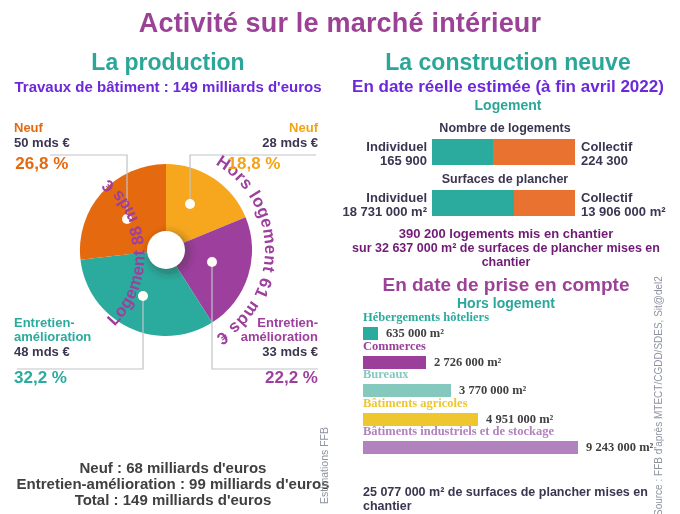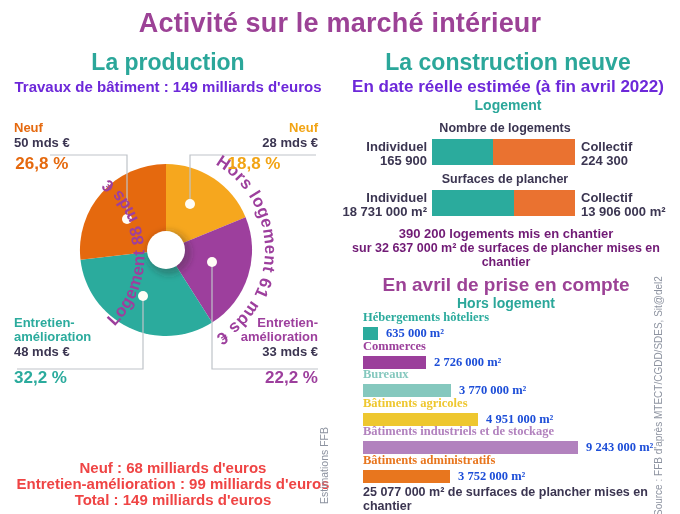--- a/index.html
+++ b/index.html
@@ -26,21 +26,21 @@
   .co-bot .c-pct{margin-top:12px;}
   .co-o .c-name,.co-o .c-pct{color:#e5690e;}
   .co-a .c-name,.co-a .c-pct{color:#f2a414;}
   .co-t .c-name,.co-t .c-pct{color:#2bab9d;}
   .co-p .c-name,.co-p .c-pct{color:#9d3f9d;}
   .co-tl{left:14px;top:121px;}
   .co-tr{left:190px;top:121px;width:128px;text-align:right;}
   .co-bl{left:14px;top:316px;}
   .co-br{left:190px;top:316px;width:128px;text-align:right;}
 
-  .summary{left:5px;top:460px;width:336px;font-size:15px;line-height:16px;font-weight:700;color:#ef4444;}
+  .summary{left:5px;top:460px;width:336px;font-size:15px;line-height:16px;font-weight:700;color:#404040;}
 
   .vtext{writing-mode:vertical-rl;transform:rotate(180deg);color:#8d93a0;}
   .est-ffb{left:318px;top:424px;height:80px;width:14px;font-size:10.5px;}
   .src-right{left:653px;top:270px;height:246px;width:15px;font-size:10px;}
 
   
   .sbar-title{left:340px;width:330px;font-size:12.5px;font-weight:700;color:#3b3551;}
   .sbar{left:432px;width:143px;height:26px;display:flex;}
   .seg{height:100%;}
   .sbar-lab{font-size:13px;line-height:14px;font-weight:600;color:#3b3551;}
@@ -49,21 +49,21 @@
   .log-totals{left:340px;width:332px;font-weight:700;color:#701a75;}
 
   .prise-head{left:340px;top:274px;width:332px;font-size:19px;font-weight:700;color:#9c4296;}
   .prise-sub{left:340px;top:295px;width:332px;font-size:14px;font-weight:700;color:#2ba79a;}
 
   
   .hrow{position:absolute;left:363px;width:310px;font-family:Liberation Serif, serif;}
   .h-label{font-size:12.5px;font-weight:700;line-height:13px;margin-bottom:2px;}
   .h-barline{display:flex;align-items:center;gap:8px;}
   .h-bar{height:13px;}
-  .h-val{font-size:12.5px;font-weight:700;color:#1d4ed8;white-space:nowrap;text-align:right;}
+  .h-val{font-size:12.5px;font-weight:700;color:#404040;white-space:nowrap;text-align:right;}
   .hors-total{left:363px;top:485px;font-size:12.5px;font-weight:700;color:#3b3551;}
 </style>
 </head>
 <body>
 
 <div class="page">
 
   <div class="abs ctr title">Activité sur le marché intérieur</div>
 
   <div class="abs ctr col-head left-head">La production</div>
@@ -164,21 +164,21 @@
     <div>18 731 000 m²</div>
   </div>
   <div class="abs sbar-lab lab-r" style="top:191px">
     <div>Collectif</div>
     <div>13 906 000 m²</div>
   </div>
 
   <div class="abs ctr log-totals" style="top:226px;font-size:13px">390 200 logements mis en chantier</div>
   <div class="abs ctr log-totals" style="top:241px;font-size:12.5px">sur 32 637 000 m² de surfaces de plancher mises en chantier</div>
 
-  <div class="abs ctr prise-head">En avril de prise en compte</div>
+  <div class="abs ctr prise-head">En date de prise en compte</div>
   <div class="abs ctr prise-sub">Hors logement</div>
 
   <div class="hrow" style="top:311px">
     <div class="h-label" style="color: rgb(43, 171, 157);">Hébergements hôteliers</div>
     <div class="h-barline">
         <div class="h-bar" style="width: 15px; background: rgb(43, 171, 157);"></div>
         <span class="h-val">635 000 m²</span>
       </div>
   </div>
   <div class="hrow" style="top:340px">
@@ -202,25 +202,18 @@
         <span class="h-val">4 951 000 m²</span>
       </div>
   </div>
   <div class="hrow" style="top:425px">
     <div class="h-label" style="color: rgb(178, 130, 190);">Bâtiments industriels et de stockage</div>
     <div class="h-barline">
         <div class="h-bar" style="width: 215px; background: rgb(178, 130, 190);"></div>
         <span class="h-val">9 243 000 m²</span>
       </div>
   </div>
-  <div class="hrow" style="top:454px">
-    <div class="h-label" style="color: rgb(232, 118, 30);">Bâtiments administratifs</div>
-    <div class="h-barline">
-        <div class="h-bar" style="width: 87px; background: rgb(232, 118, 30);"></div>
-        <span class="h-val">3 752 000 m²</span>
-      </div>
-  </div>
 
   <div class="abs hors-total">25 077 000 m² de surfaces de plancher mises en chantier</div>
 
   <div class="abs vtext src-right">Source : FFB d'après MTECT/CGDD/SDES, Sit@del2</div>
 
 </div>
 
 </body></html>

